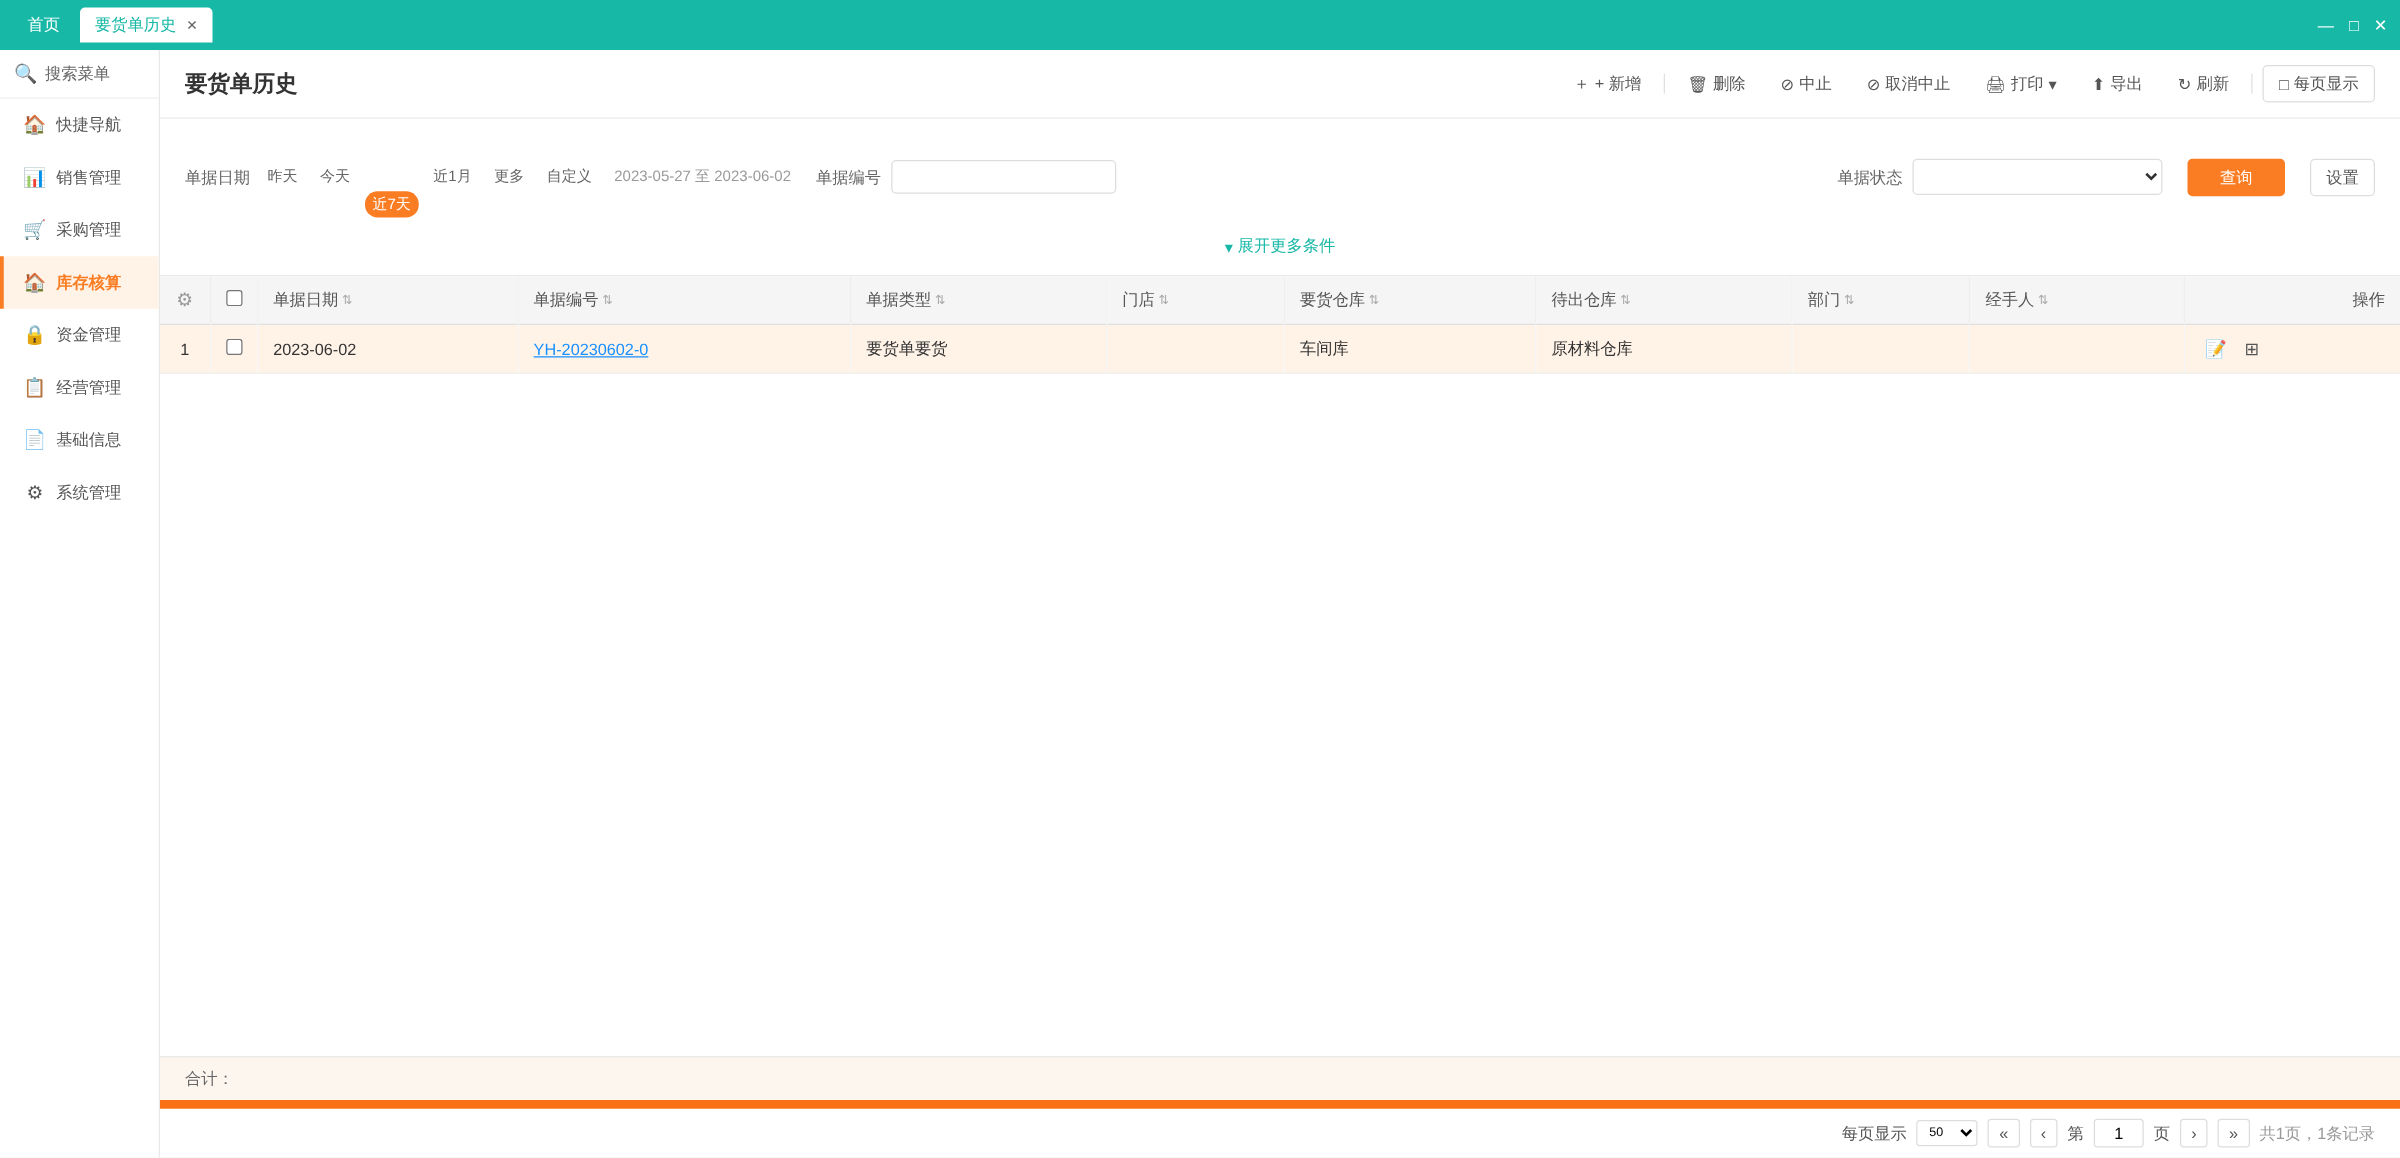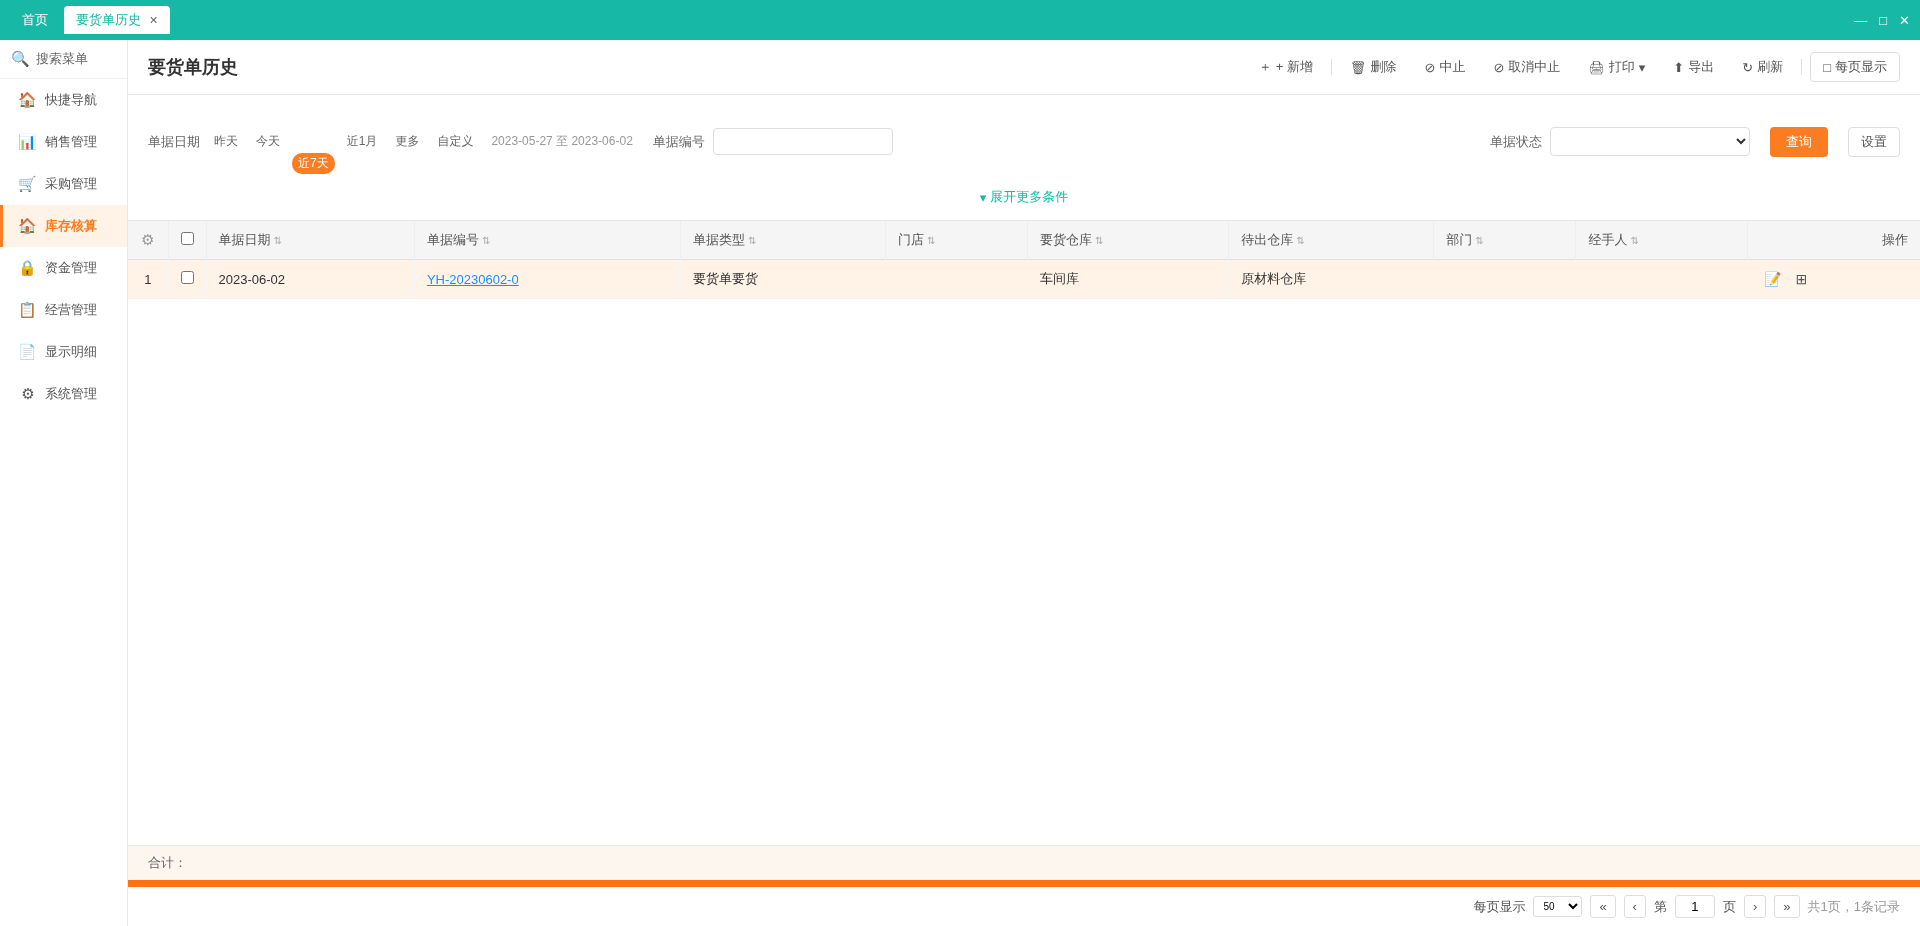--- a/index.html
+++ b/index.html
@@ -25,21 +25,21 @@
     .sidebar-icon { width: 18px; height: 18px; display: flex; align-items: center; justify-content: center; font-size: 15px; }
 
     
     .main-content { flex: 1; display: flex; flex-direction: column; overflow: hidden; background: #f5f5f5; }
 
     
     .page-header { background: #fff; padding: 12px 20px; border-bottom: 1px solid #e8e8e8; display: flex; align-items: center; justify-content: space-between; flex-shrink: 0; }
     .page-title { font-size: 18px; font-weight: bold; color: #333; }
     .header-actions { display: flex; align-items: center; gap: 8px; }
     .action-btn { display: flex; align-items: center; gap: 4px; padding: 5px 10px; border: none; background: transparent; cursor: pointer; color: #555; font-size: 13px; }
-    .action-btn.primary { background: #fa7d23; color: #fff; border-radius: 4px; padding: 6px 16px; }
+    .action-btn.primary { background: #fa7d23; color: #fff; border-radius: 4px; padding: 6px 26px; }
     .action-btn.secondary { background: #fff; color: #555; border: 1px solid #ddd; border-radius: 4px; padding: 5px 12px; }
     .divider-v { width: 1px; height: 16px; background: #e0e0e0; }
 
     
     .filter-area { background: #fff; padding: 14px 20px 8px 20px; border-bottom: 1px solid #e8e8e8; flex-shrink: 0; }
     .filter-row { display: flex; align-items: center; gap: 20px; margin-bottom: 8px; flex-wrap: wrap; }
     .filter-item { display: flex; align-items: center; gap: 8px; }
     .filter-label { color: #666; font-size: 13px; white-space: nowrap; }
     .date-shortcuts { display: flex; gap: 6px; align-items: center; }
     .date-shortcut { font-size: 12px; color: #666; cursor: pointer; padding: 2px 6px; border-radius: 10px; }
@@ -122,21 +122,21 @@
     <div class="sidebar-item">
       <span class="sidebar-icon">🔒</span>
       <span>资金管理</span>
     </div>
     <div class="sidebar-item">
       <span class="sidebar-icon">📋</span>
       <span>经营管理</span>
     </div>
     <div class="sidebar-item">
       <span class="sidebar-icon">📄</span>
-      <span>显示明细</span>
+      <span>基础信息</span>
     </div>
     <div class="sidebar-item">
       <span class="sidebar-icon">⚙</span>
       <span>系统管理</span>
     </div>
   </div>
 
   <div class="main-content">
 
     <div class="page-header">

